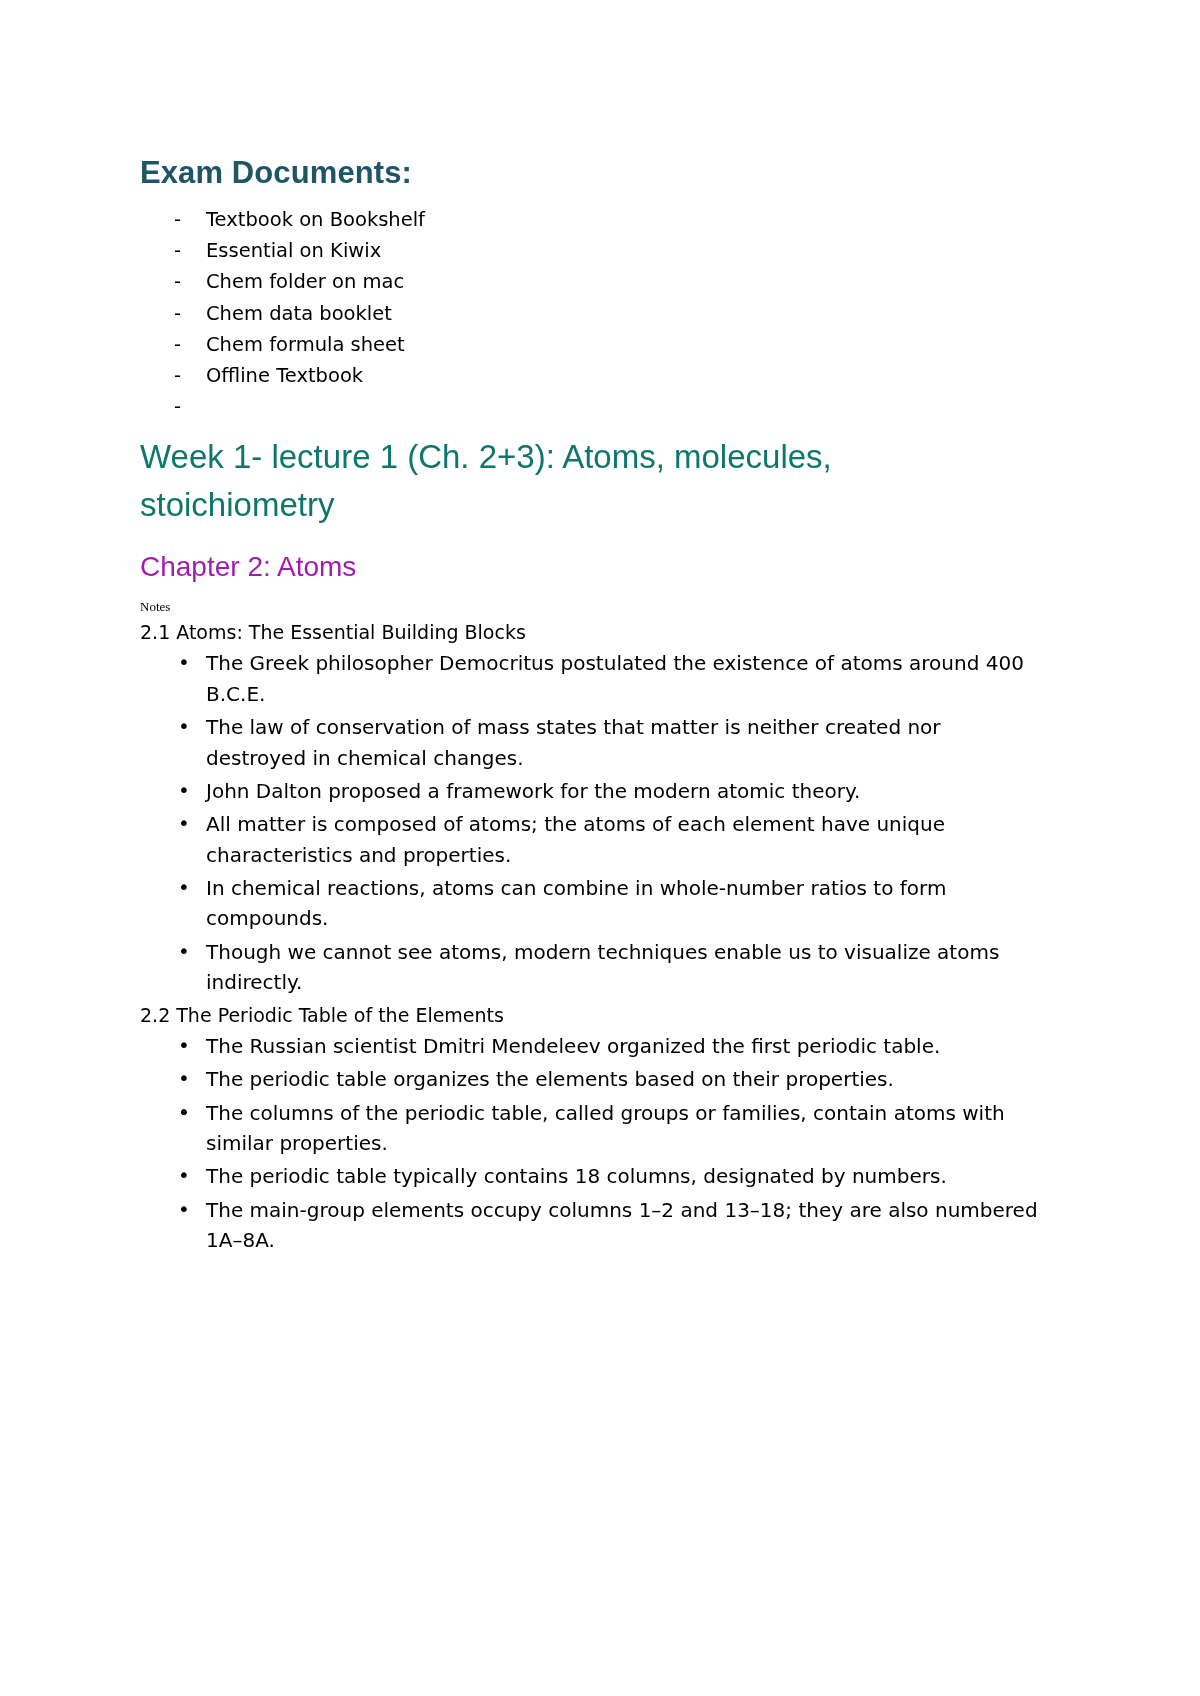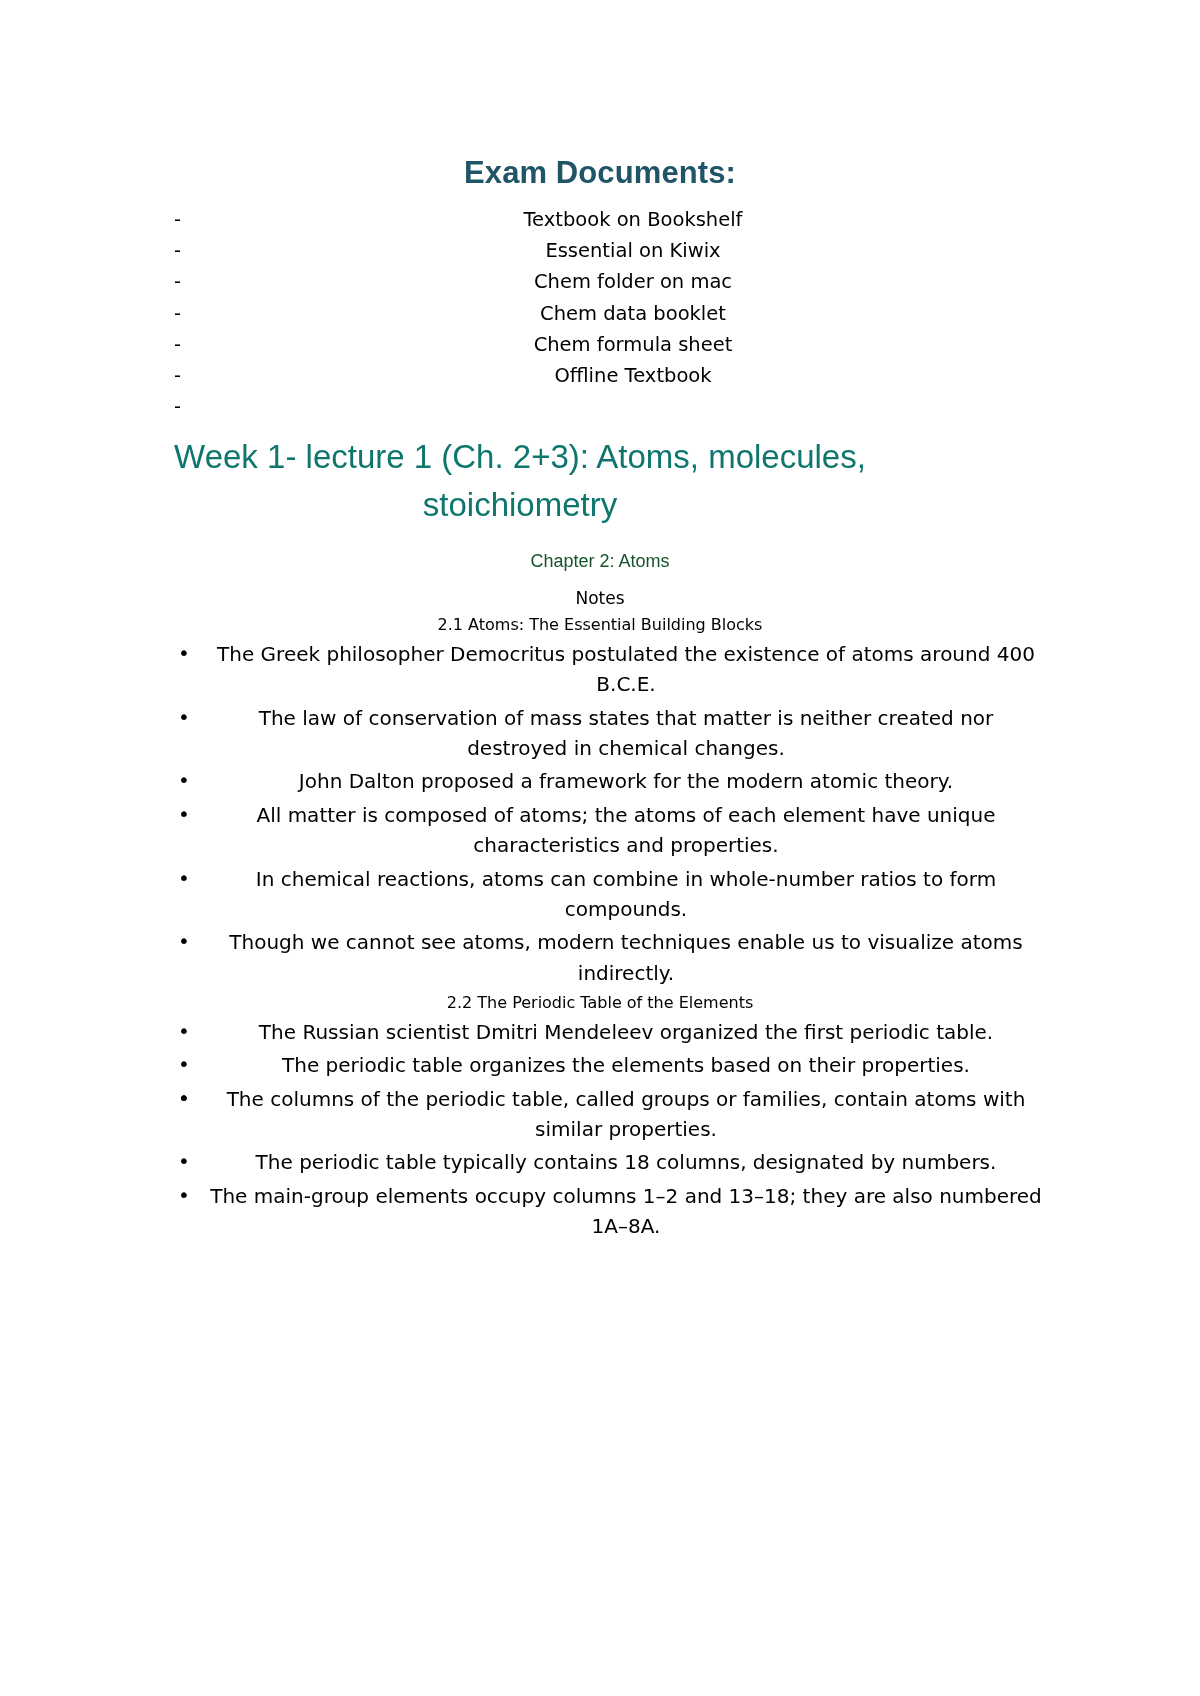--- a/index.html
+++ b/index.html
@@ -13,53 +13,53 @@
     font-family: "DejaVu Sans", sans-serif;
     color: #000000;
     -webkit-font-smoothing: antialiased;
   }
   .page {
     position: relative;
     width: 1200px;
     height: 1696px;
     box-sizing: border-box;
     padding: 155px 140px 0 140px;
-    text-align: center;
   }
   h1.doc-h {
     font-family: "Liberation Sans", sans-serif;
     font-size: 31px;
     font-weight: bold;
     color: #1f5566;
     margin: 0 0 14px 0;
     letter-spacing: 0.1px;
   }
   h1.big-h {
     font-family: "Liberation Sans", sans-serif;
     font-size: 33px;
     font-weight: normal;
     color: #0f766e;
     margin: 42px 0 16px 0;
     line-height: 1.45;
     max-width: 760px;
   }
   h2.sec-h {
     font-family: "Liberation Sans", sans-serif;
-    font-size: 18px;
+    font-size: 28px;
     font-weight: normal;
-    color: #14532d;
+    color: #a21caf;
     margin: 22px 0 14px 0;
   }
   .plain {
-    font-size: 16px;
+    font-size: 19px;
     line-height: 1.48;
     margin: 0 0 2px 0;
   }
   .plain.bold-ish {
-    font-size: 17px;
+    font-size: 13px;
+    font-family: Liberation Serif, serif;
   }
   ul.dash, ul.bul {
     list-style: none;
     margin: 0;
     padding: 0;
   }
   ul.dash li {
     position: relative;
     font-size: 19.5px;
     line-height: 1.55;

